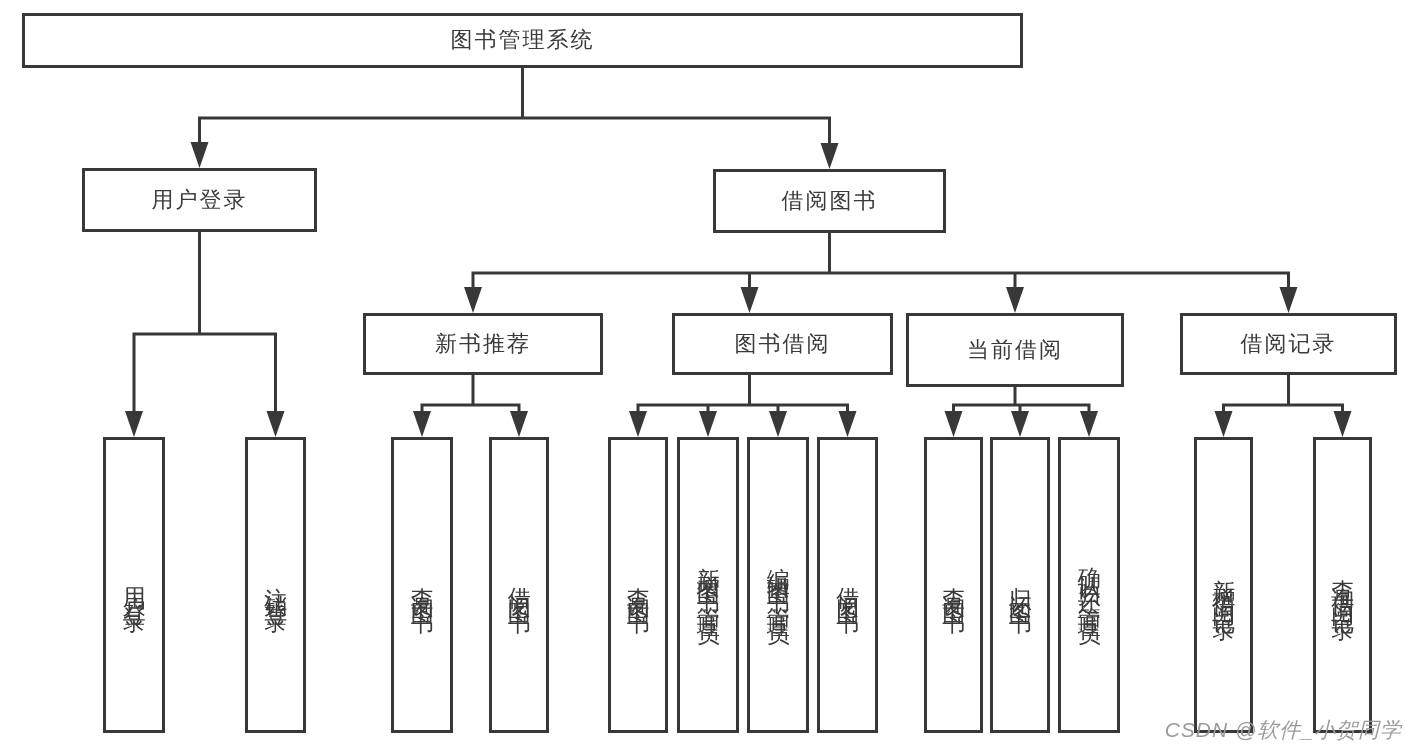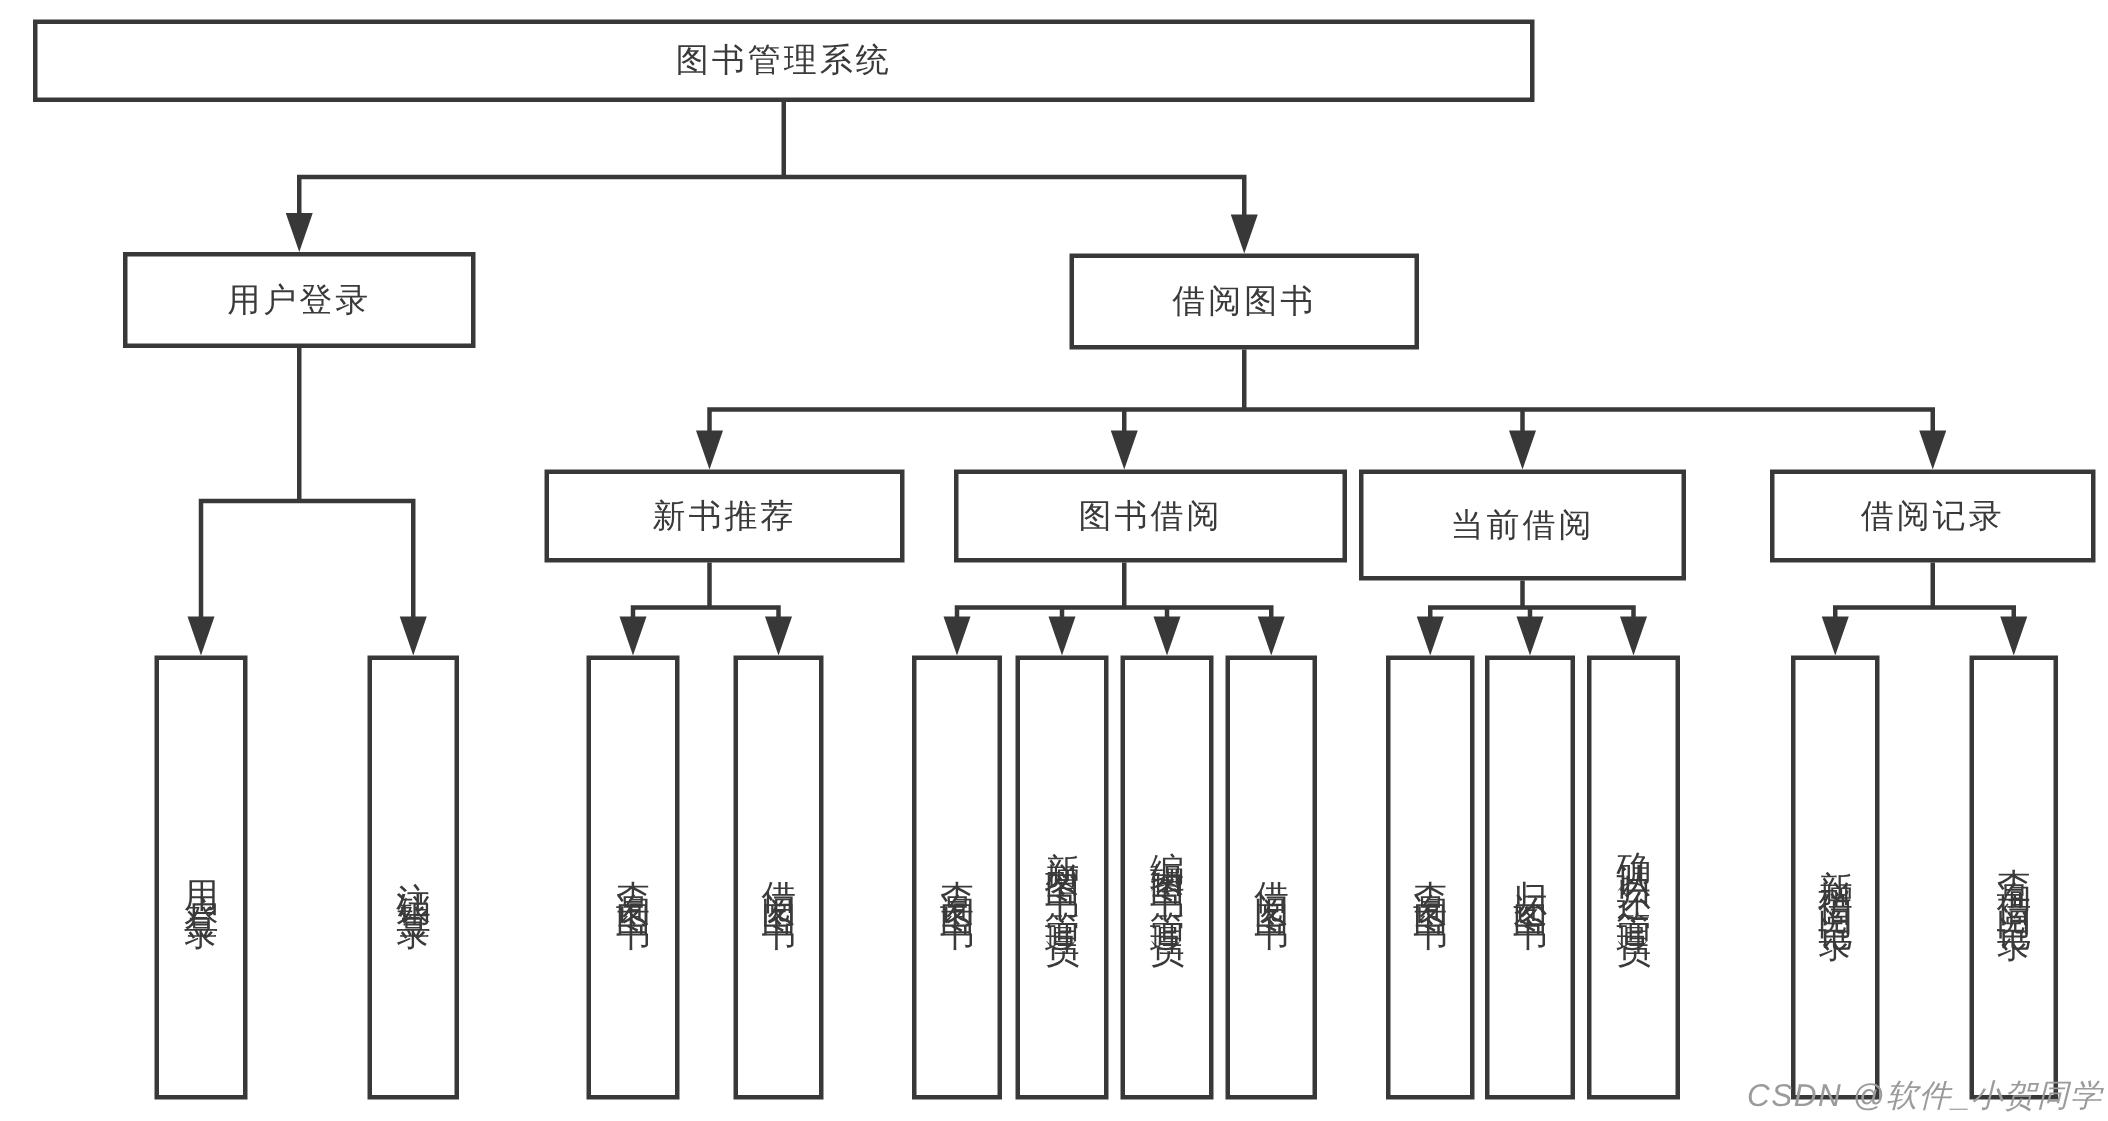--- a/index.html
+++ b/index.html
@@ -83,21 +83,21 @@
       </div>
       <div class="node h" style="left: 82px; top: 168px; width: 235px; height: 64px;">
         <span class="label">用户登录</span>
       </div>
       <div class="node h" style="left: 713px; top: 169px; width: 233px; height: 64px;">
         <span class="label">借阅图书</span>
       </div>
       <div class="node h" style="left: 363px; top: 313px; width: 240px; height: 62px;">
         <span class="label">新书推荐</span>
       </div>
-      <div class="node h" style="left: 636px; top: 313px; width: 262px; height: 62px; text-align: center;">
+      <div class="node h" style="left: 672px; top: 313px; width: 221px; height: 62px; text-align: center;">
         <span class="label">图书借阅</span>
       </div>
       <div class="node h" style="left: 906px; top: 313px; width: 218px; height: 74px;">
         <span class="label">当前借阅</span>
       </div>
       <div class="node h" style="left: 1180px; top: 313px; width: 217px; height: 62px;">
         <span class="label">借阅记录</span>
       </div>
       <div class="node v" style="left: 103px; top: 437px; width: 62px; height: 296px;">
         <span class="label">用户登录</span>

